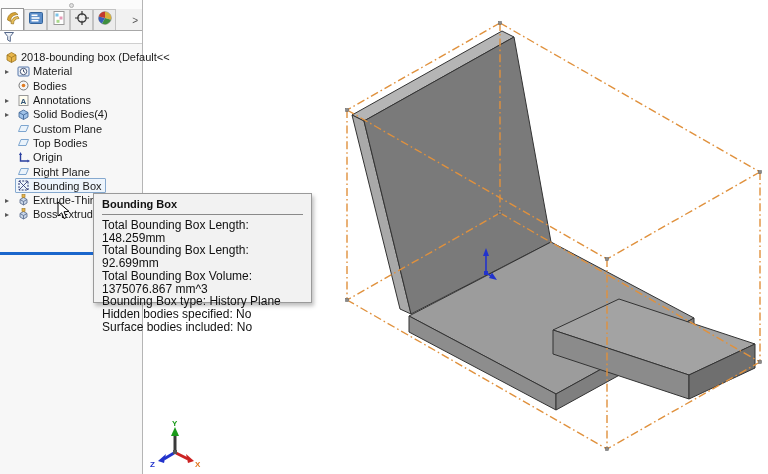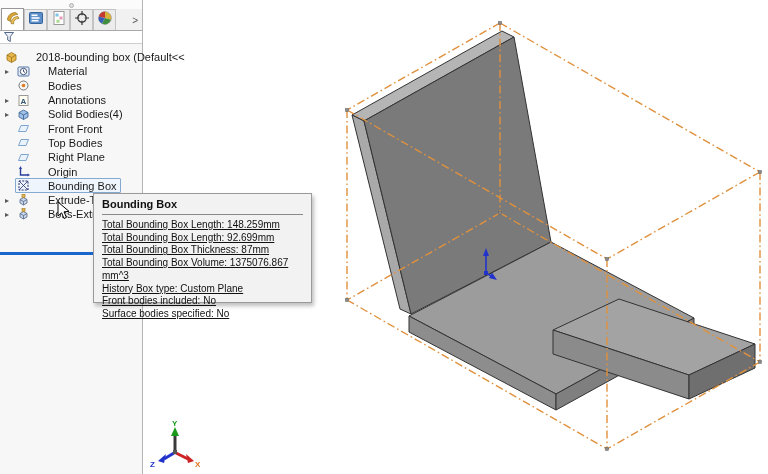--- a/index.html
+++ b/index.html
@@ -27,33 +27,33 @@
   .tab.active{background:#fff;border-color:#979797;height:22px;}
   .tab-overflow{position:absolute;right:4px;bottom:4px;font-size:10px;color:#555;cursor:default;}
   .filterbox{height:13px;margin:0;background:#fff;border-bottom:1px solid #cfcfcf;
     display:flex;align-items:center;padding-left:3px;}
   .filter-input{flex:1;border:none;outline:none;font-size:9px;height:11px;background:#fff;}
 
   .tree{padding-top:6px;font-size:11px;color:#1a1a1a;}
   .tree-row{height:14.3px;display:flex;align-items:center;white-space:nowrap;padding-left:3px;cursor:default;}
   .expander{width:12px;font-size:8px;color:#555;text-align:left;padding-left:2px;flex:0 0 12px;}
   .expander.empty{visibility:hidden;}
-  .rowcontent{display:flex;align-items:center;gap:18px;padding:0 3px 0 1px;border:1px solid transparent;}
+  .rowcontent{display:flex;align-items:center;gap:3px;padding:0 3px 0 1px;border:1px solid transparent;}
   .tree-row.hovered .rowcontent{border:1px solid #86a9cf;background:#eef5fc;border-radius:1px;}
   .ticon{width:13px;height:13px;display:inline-flex;flex:0 0 13px;}
   .ticon svg{display:block;}
   .rollback{position:absolute;left:0;top:252px;width:143px;height:3px;background:var(--rollback);}
 
   
   .tooltip{position:absolute;left:93px;top:193px;width:219px;height:110px;z-index:3;
     background:var(--tooltip-bg);border:1px solid #9a9a9a;box-shadow:2px 3px 4px rgba(0,0,0,.25);
     padding:4px 8px 0 8px;color:#111;}
   .tt-title{font-size:11px;font-weight:bold;margin-bottom:4px;}
   .tt-divider{height:1px;background:#8a8a8a;margin:2px 0 4px 0;}
-  .tt-line{font-size:10px;line-height:12.7px;text-decoration:underline;}
+  .tt-line{font-size:12px;line-height:12.7px;}
 
   
   .cursor{position:absolute;left:57px;top:201px;z-index:5;}
 </style>
 </head>
 <body>
 
 <div class="app">
 
   <svg id="scene" width="768" height="474" viewBox="0 0 768 474">
@@ -226,56 +226,56 @@
           </span>
         </div>
         <div class="tree-row">
           <span class="expander empty">▸</span>
           <span class="rowcontent">
             <span class="ticon">
               <svg width="13" height="13">
                 <path d="M1.5,9.5 L4,3.5 L11.5,3.5 L9,9.5 Z" fill="#eaf3fb" stroke="#6f9cc9" stroke-width="0.9"></path>
               </svg>
             </span>
-            <span>Front Front</span>
+            <span>Custom Plane</span>
           </span>
         </div>
         <div class="tree-row">
           <span class="expander empty">▸</span>
           <span class="rowcontent">
             <span class="ticon">
               <svg width="13" height="13">
                 <path d="M1.5,9.5 L4,3.5 L11.5,3.5 L9,9.5 Z" fill="#eaf3fb" stroke="#6f9cc9" stroke-width="0.9"></path>
               </svg>
             </span>
             <span>Top Bodies</span>
-          </span>
-        </div>
-        <div class="tree-row">
-          <span class="expander empty">▸</span>
-          <span class="rowcontent">
-            <span class="ticon">
-              <svg width="13" height="13">
-                <path d="M1.5,9.5 L4,3.5 L11.5,3.5 L9,9.5 Z" fill="#eaf3fb" stroke="#6f9cc9" stroke-width="0.9"></path>
-              </svg>
-            </span>
-            <span>Right Plane</span>
           </span>
         </div>
         <div class="tree-row">
           <span class="expander empty">▸</span>
           <span class="rowcontent">
             <span class="ticon">
               <svg width="13" height="13">
                 <path d="M3.5,3 L3.5,10 L11,10" fill="none" stroke="#2a3f9f" stroke-width="1.4"></path>
                 <path d="M2,4 L3.5,1 L5,4 Z" fill="#2a3f9f"></path>
                 <path d="M10.5,8.5 L13,10 L10.5,11.5 Z" fill="#2a3f9f"></path>
               </svg>
             </span>
             <span>Origin</span>
+          </span>
+        </div>
+        <div class="tree-row">
+          <span class="expander empty">▸</span>
+          <span class="rowcontent">
+            <span class="ticon">
+              <svg width="13" height="13">
+                <path d="M1.5,9.5 L4,3.5 L11.5,3.5 L9,9.5 Z" fill="#eaf3fb" stroke="#6f9cc9" stroke-width="0.9"></path>
+              </svg>
+            </span>
+            <span>Right Plane</span>
           </span>
         </div>
         <div class="tree-row hovered">
           <span class="expander empty">▸</span>
           <span class="rowcontent">
             <span class="ticon">
               <svg width="13" height="13">
                 <rect x="2" y="2" width="9" height="9" fill="none" stroke="#26316e" stroke-width="1" stroke-dasharray="2 1.2"></rect>
                 <path d="M2,2 L11,11 M11,2 L2,11" stroke="#26316e" stroke-width="0.8"></path>
               </svg>
@@ -312,24 +312,23 @@
       </div>
     <div class="rollback"></div>
   </div>
 
   <div class="tooltip">
     <div class="tt-title">Bounding Box</div>
     <div class="tt-divider"></div>
     <div id="tt-lines">
         <div class="tt-line">Total Bounding Box Length: 148.259mm</div>
         <div class="tt-line">Total Bounding Box Length: 92.699mm</div>
-        <div class="tt-line">Total Bounding Box Thickness: 87mm</div>
         <div class="tt-line">Total Bounding Box Volume: 1375076.867 mm^3</div>
-        <div class="tt-line">History Box type: Custom Plane</div>
-        <div class="tt-line">Front bodies included: No</div>
-        <div class="tt-line">Surface bodies specified: No</div>
+        <div class="tt-line">Bounding Box type: History Plane</div>
+        <div class="tt-line">Hidden bodies specified: No</div>
+        <div class="tt-line">Surface bodies included: No</div>
       </div>
   </div>
 
   <svg class="cursor" width="14" height="19" viewBox="0 0 14 19">
     <path d="M1,1 L1,15 L4.6,11.8 L7,17.5 L9.4,16.4 L7,10.8 L12,10.4 Z" fill="#fff" stroke="#000" stroke-width="1"></path>
   </svg>
 </div>
 
 </body></html>

